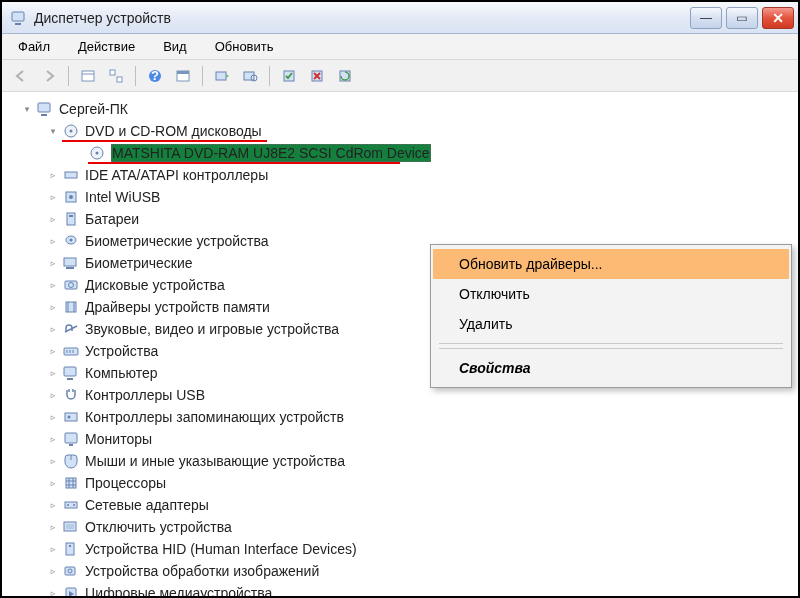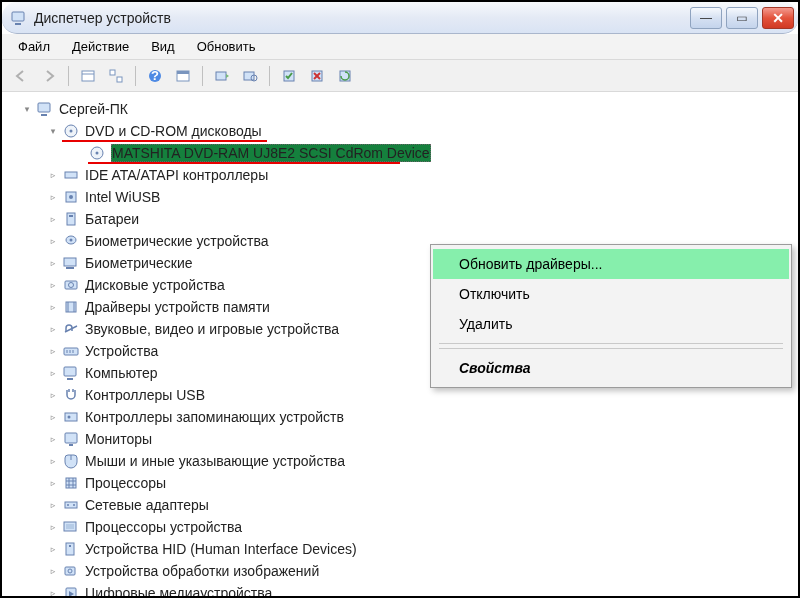--- a/index.html
+++ b/index.html
@@ -1,47 +1,47 @@
 <!DOCTYPE html>
 <html><head>
 <meta charset="utf-8">
 <style>
 * { box-sizing: border-box; margin: 0; padding: 0; font-family: "Segoe UI", Tahoma, sans-serif; font-size: 13px; }
 body { background: #fff; width: 800px; height: 598px; overflow: hidden; border: 2px solid #000; }
 
-.titlebar { height: 32px; background: linear-gradient(to bottom, #f7f9fc, #e4eaf5 50%, #d9e3f4); display: flex; align-items: center; border-bottom: 1px solid #a9b6cc; padding: 0 4px 0 8px; border-radius: 15px; }
+.titlebar { height: 32px; background: linear-gradient(to bottom, #f7f9fc, #e4eaf5 50%, #d9e3f4); display: flex; align-items: center; border-bottom: 1px solid #a9b6cc; padding: 0 4px 0 8px; }
 .titlebar .icon { width: 18px; height: 18px; margin-right: 6px; display: inline-flex; align-items: center; justify-content: center; }
 .titlebar .title { flex: 1; font-size: 14px; color: #222; }
 .win-buttons { display: flex; gap: 4px; }
 .win-btn { width: 32px; height: 22px; border-radius: 3px; border: 1px solid #8fa3bf; background: linear-gradient(to bottom,#f6f9fd,#d6e1f2 50%,#c4d4ec); display: flex; align-items: center; justify-content: center; cursor: pointer; }
 .win-btn.close { background: linear-gradient(to bottom,#f39a8f,#e3533c 50%,#d13a24); border: 1px solid #a33727; color: #fff; }
 .win-btn span { font-size: 12px; color: #333; display: inline-block; }
 .win-btn.close span { color: #fff; font-weight: bold; font-size: 14px; }
 
-.menubar { height: 26px; background: #f3f3f3; border-bottom: 1px solid #d9d9d9; display: flex; align-items: center; padding: 8px 6px; gap: 2px; }
+.menubar { height: 26px; background: #f3f3f3; border-bottom: 1px solid #d9d9d9; display: flex; align-items: center; padding: 8px 6px; gap: 8px; }
 .menubar .menu-item { padding: 3px 10px; cursor: pointer; }
 
 .toolbar { height: 32px; background: #f1f1f1; border-bottom: 1px solid #d9d9d9; display: flex; align-items: center; padding: 0 6px; gap: 2px; }
 .tool-btn { width: 26px; height: 26px; display: inline-flex; align-items: center; justify-content: center; border: 1px solid transparent; cursor: pointer; }
 .tool-sep { width: 1px; height: 20px; background: #c0c0c0; margin: 0 4px; }
 
 .tree-area { position: relative; padding: 6px 4px; overflow: auto; height: calc(598px - 32px - 26px - 32px - 4px); background: #fff; }
 .tree { list-style: none; padding-left: 14px; }
 .tree li { list-style: none; white-space: nowrap; }
 .node-row { display: flex; align-items: center; height: 22px; cursor: default; }
 .toggle { width: 14px; height: 14px; margin-right: 2px; display: inline-flex; align-items: center; justify-content: center; font-size: 9px; color: #888; cursor: pointer; }
 .node-icon { width: 18px; height: 18px; margin-right: 5px; display: inline-flex; align-items: center; justify-content: center; }
 .node-label { color: #222; font-size: 14px; }
 .node-label.selected { border: 1px dotted #666; background: #15803d; }
 .redline { height: 2px; background: #e80000; margin-top: -2px; }
 .children { padding-left: 26px; }
 
 .context-menu { position: absolute; left: 428px; top: 152px; width: 362px; background: #f3f3f3; border: 1px solid #9b9b9b; box-shadow: 3px 3px 6px rgba(0,0,0,.25); padding: 4px 2px; }
 .ctx-item { padding: 7px 14px 7px 26px; cursor: pointer; font-size: 14px; }
-.ctx-item.highlight { background: #86efac; }
+.ctx-item.highlight { background: #fdba74; }
 .ctx-item.strong { font-weight: bold; font-style: italic; }
 .ctx-sep { height: 1px; background: #c9c9c9; margin: 4px 6px; }
 
 svg { display: block; }
 </style>
 </head>
 <body>
 
 <div class="titlebar">
   <span class="icon">
@@ -388,21 +388,21 @@
           </li>
           <li>
             <div class="node-row">
               <span class="toggle">▹</span>
               <span class="node-icon">
                 <svg width="18" height="18" viewBox="0 0 18 18">
                   <rect x="2" y="4" width="12" height="9" fill="#d1e2f7" stroke="#6882b0"></rect>
                   <rect x="4" y="6" width="8" height="5" fill="#b5cbe6"></rect>
                 </svg>
               </span>
-              <span class="node-label">Процессоры устройства</span>
+              <span class="node-label">Отключить устройства</span>
             </div>
           </li>
           <li>
             <div class="node-row">
               <span class="toggle">▹</span>
               <span class="node-icon">
                 <svg width="18" height="18" viewBox="0 0 18 18">
                   <rect x="4" y="3" width="8" height="12" fill="#d1e2f7" stroke="#6882b0"></rect>
                   <rect x="7" y="5" width="2" height="2" fill="#6882b0"></rect>
                 </svg>

